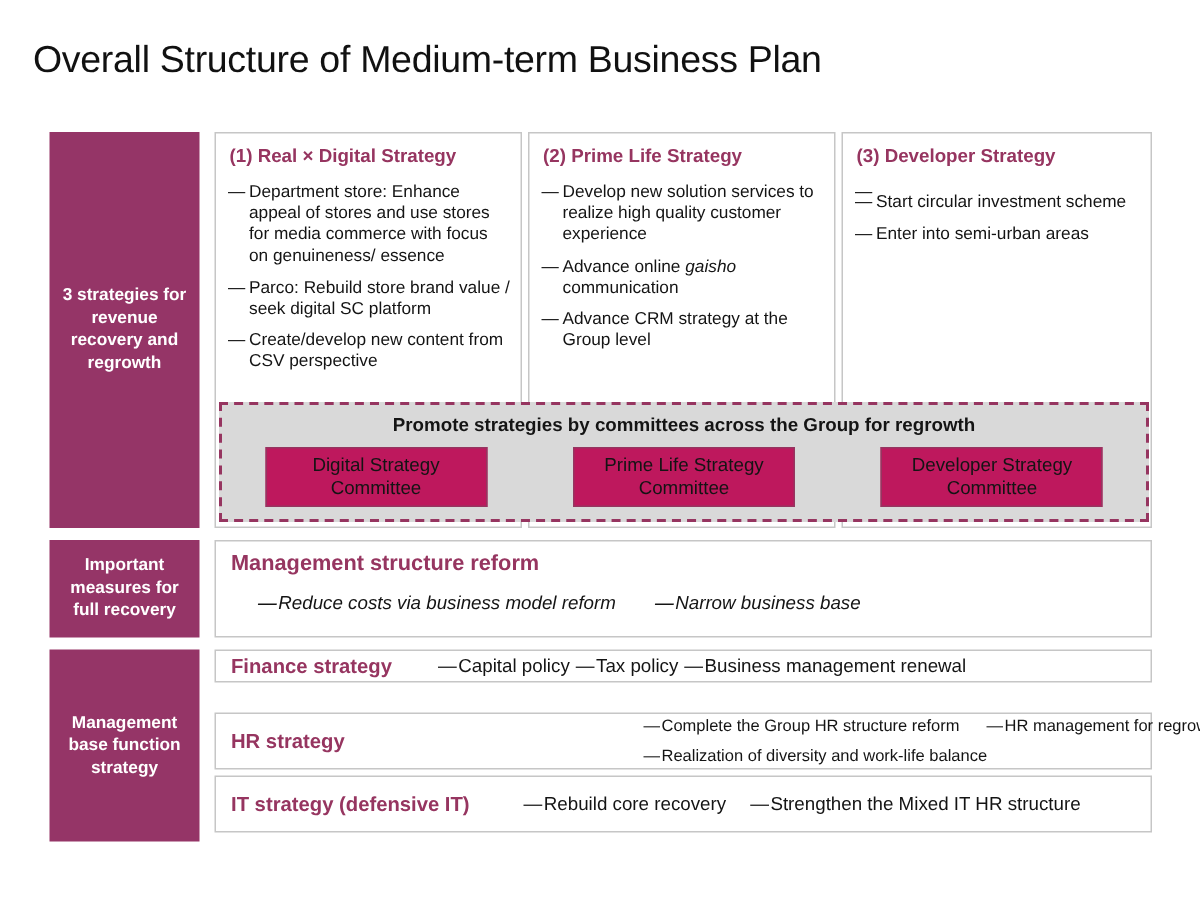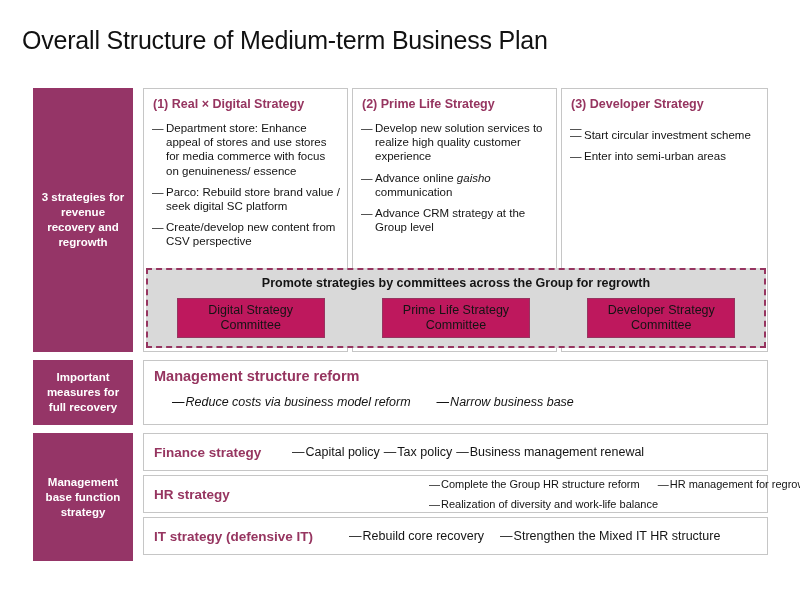--- a/index.html
+++ b/index.html
@@ -156,21 +156,21 @@
     gap: 26px;
     font-size: 12.5px;
     color: #141414;
     font-style: italic;
   }
   .item { white-space: nowrap; }
   .item .dash { margin-right: 1px; }
 
   
   .srow { left: 143px; width: 625px; }
-  #row-finance { top: 433px; height: 38px; padding-left: 20px; }
+  #row-finance { top: 433px; height: 22px; padding-left: 20px; }
   #row-hr      { top: 475px; height: 38px; }
   #row-it      { top: 517px; height: 38px; }
 
   .srow .s-head {
     position: absolute;
     left: 10px;
     top: 50%;
     transform: translateY(-50%);
     font-size: 13.5px;
     font-weight: bold;

